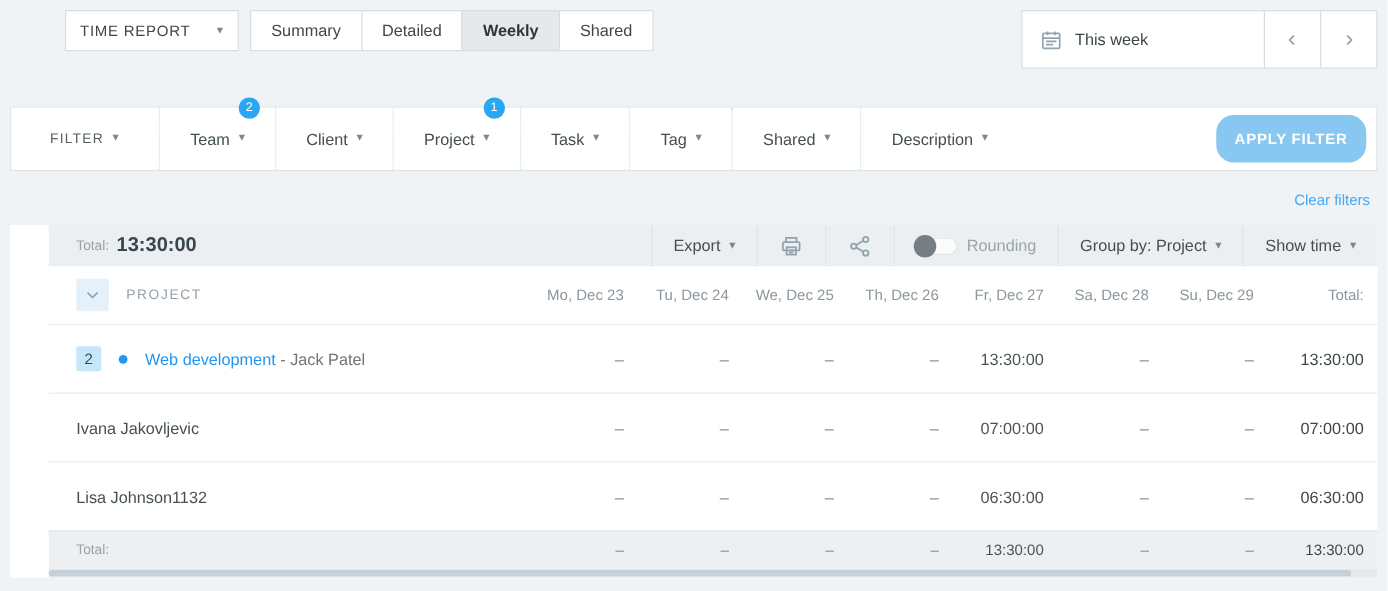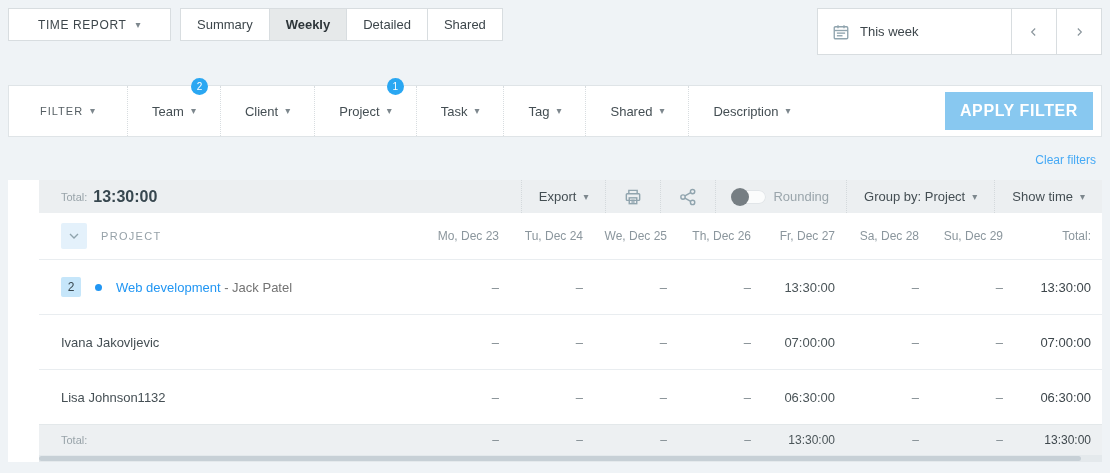--- a/index.html
+++ b/index.html
@@ -10,34 +10,34 @@
     font-family:"Liberation Sans", sans-serif;
     color:#3d464b;
     overflow:hidden;
   }
   .caret { font-size:10px; color:#7d878d; line-height:1; }
 
   
   .topbar { position:absolute; left:8px; right:8px; top:8px; display:flex; justify-content:space-between; align-items:flex-start; }
   .left-group { display:flex; }
   .box { background:#fff; border:1px solid #d8dde0; height:33px; display:flex; align-items:center; }
-  .report-type { padding:0 29px; font-size:12px; letter-spacing:.6px; gap:9px; cursor:pointer; }
+  .report-type { padding:0 11px; font-size:12px; letter-spacing:.6px; gap:21px; cursor:pointer;margin-left:44px; }
   .tabs { display:flex; margin-left:10px;text-align:right; }
   .tab { padding:0 16px; font-size:13px; color:#3d464b; margin-left:-1px; cursor:pointer; }
   .tab.active { background:#e6e9ea; font-weight:bold; color:#2e363a; }
   .daterange { display:flex; height:47px; background:#fff; border:1px solid #d8dde0; }
   .daterange-main { display:flex; align-items:center; gap:10px; padding:0 14px; width:193px; font-size:13px; cursor:pointer; }
   .nav-btn { width:45px; display:flex; align-items:center; justify-content:center; border-left:1px solid #d8dde0; cursor:pointer; }
 
   
   .filterbar { position:absolute; left:8px; right:8px; top:85px; height:52px; background:#fff; border:1px solid #dfe4e7; display:flex; align-items:center; }
   .filter-label { padding:0 31px; font-size:11px; letter-spacing:1px; color:#565f64; display:flex; align-items:center; gap:7px; height:100%; cursor:pointer; }
   .filter-item { position:relative; height:100%; display:flex; align-items:center; gap:7px; padding:0 24px; font-size:13px; color:#444e53; border-left:1px dotted #d8dde0; cursor:pointer; }
   .fbadge { position:absolute; top:-8px; right:12px; width:17px; height:17px; border-radius:50%; background:#2aa7f2; color:#fff; font-size:10px; display:flex; align-items:center; justify-content:center; }
-  .apply-btn { margin-left:auto; margin-right:8px; height:38px; padding:0 15px; background:#88c8f0; color:#fff; border:none; border-radius:0; font-size:16px; letter-spacing:.6px; font-weight:bold; font-family:inherit; cursor:pointer; }
+  .apply-btn { margin-left:auto; margin-right:8px; height:38px; padding:0 15px; background:#88c8f0; color:#fff; border:none; border-radius:14px; font-size:12px; letter-spacing:.6px; font-weight:bold; font-family:inherit; cursor:pointer; }
   .clear-link { position:absolute; top:153px; right:14px; font-size:12px; color:#45a9f5; text-decoration:none; cursor:pointer; }
 
   
   .report { position:absolute; left:8px; right:8px; top:180px; background:#fff;padding-left:31px; }
   .toolbar { height:33px; background:#eceff1; display:flex; align-items:stretch; }
   .toolbar-total { display:flex; align-items:center; padding-left:22px; flex:1; }
   .total-label { font-size:11px; color:#98a3a9; }
   .total-value { font-size:16px; font-weight:bold; color:#37474f; margin-left:6px; }
   .tcell { display:flex; align-items:center; padding:0 17px; border-left:1px dotted #d4d9dc; font-size:13px; color:#444e53; gap:7px; cursor:pointer; }
   .tcell svg { display:block; }
@@ -75,25 +75,25 @@
 <div class="topbar">
   <div class="left-group">
     <div class="box report-type">
       <span>TIME REPORT</span>
       <span class="caret">▾</span>
     </div>
     <div class="tabs">
       <div class="box tab">
           <span>Summary</span>
         </div>
+      <div class="box tab">
+          <span>Detailed</span>
+        </div>
       <div class="box tab active">
           <span>Weekly</span>
-        </div>
-      <div class="box tab">
-          <span>Detailed</span>
         </div>
       <div class="box tab">
           <span>Shared</span>
         </div>
     </div>
   </div>
   <div class="daterange">
     <div class="daterange-main">
       <svg width="18" height="18" viewBox="0 0 24 24" fill="none" stroke="#90a4ae" stroke-width="1.8">
           <rect x="3" y="5" width="18" height="16" rx="1.5"></rect>

